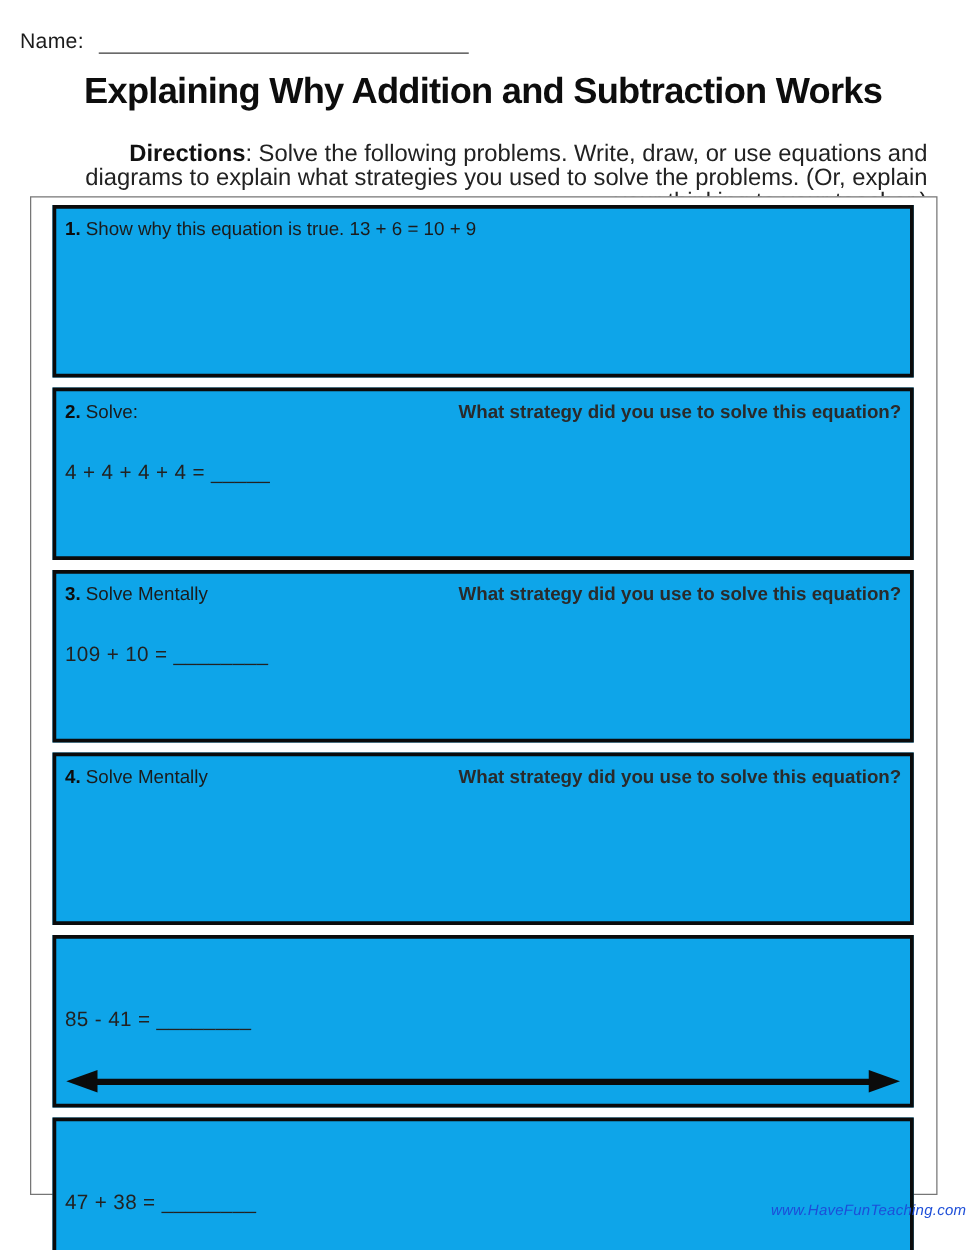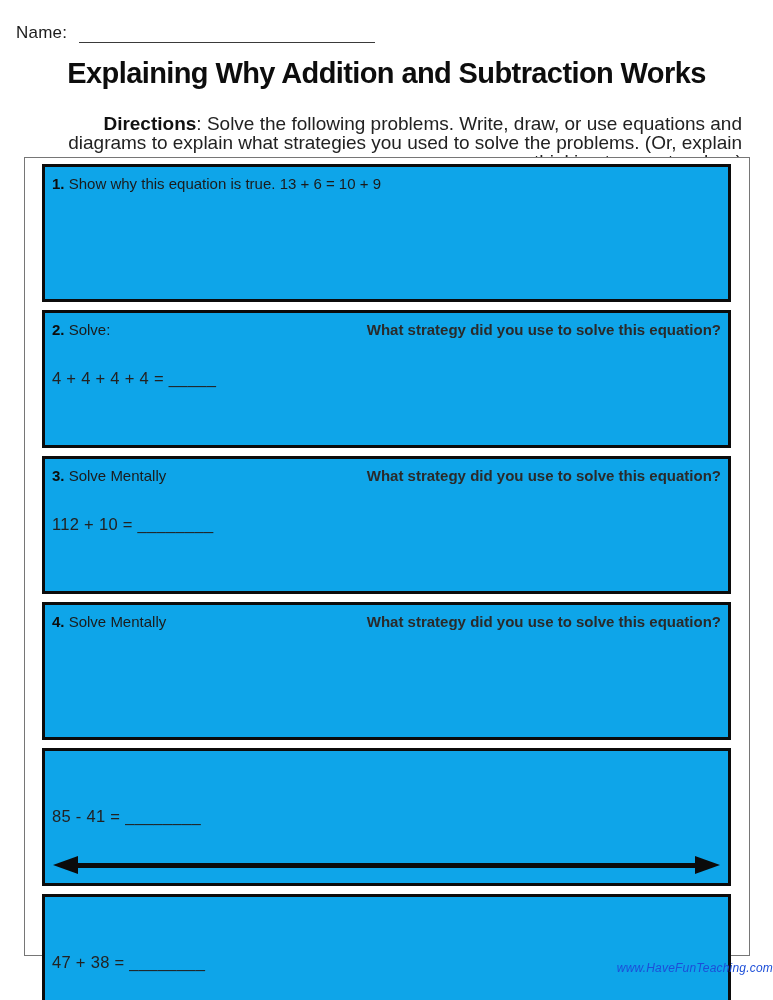--- a/index.html
+++ b/index.html
@@ -122,21 +122,21 @@
         <span class="prob-question">What strategy did you use to solve this equation?</span>
       </div>
       <div class="equation">4 + 4 + 4 + 4 = _____</div>
     </div>
 
     <div class="problem">
       <div class="prob-header">
         <span class="prob-left"><span class="prob-num">3.</span> <span>Solve Mentally</span></span>
         <span class="prob-question">What strategy did you use to solve this equation?</span>
       </div>
-      <div class="equation">112 + 10 = ________</div>
+      <div class="equation">109 + 10 = ________</div>
     </div>
 
     <div class="problem">
       <div class="prob-header">
         <span class="prob-left"><span class="prob-num">4.</span> <span>Solve Mentally</span></span>
         <span class="prob-question">What strategy did you use to solve this equation?</span>
       </div>
     </div>
 
     <div class="problem">

